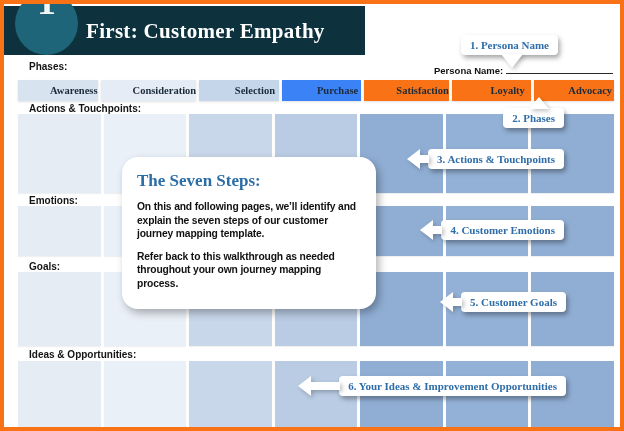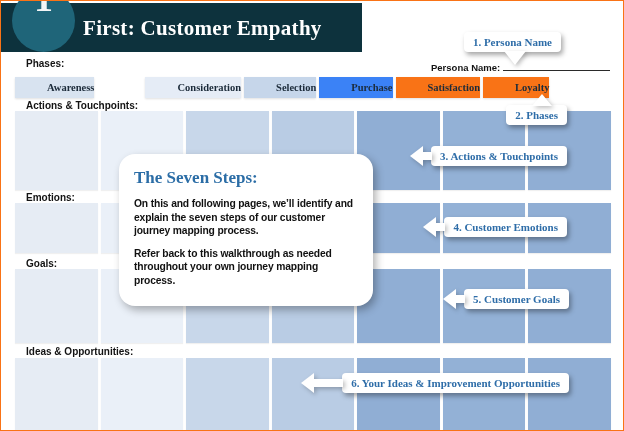--- a/index.html
+++ b/index.html
@@ -3,21 +3,21 @@
 <meta charset="utf-8">
 <style>
   :root{
     --accent-blue:#2e6da8;
     --titlebar-bg:#0d323d;
     --badge-teal:#1f6579;
   }
   html,body{margin:0;padding:0;background:#fff;}
   .page{
     position:relative;width:624px;height:431px;overflow:hidden;
-    background:#fff;border:1px solid #f97316;box-sizing:border-box;
+    background:#fff;border:4px solid #f97316;box-sizing:border-box;
     font-family:"Liberation Sans",sans-serif;
   }
   
   .titlebar{position:absolute;left:0;top:2px;width:361px;height:49px;background:var(--titlebar-bg);z-index:2;}
   .step-circle{position:absolute;left:11px;top:-12px;width:63px;height:63px;border-radius:50%;background:var(--badge-teal);z-index:3;}
   .step-circle span{
     position:absolute;left:0;top:-10px;width:100%;text-align:center;
     font-family:"Liberation Serif",serif;font-weight:bold;font-size:38px;line-height:1;color:#f2f5f6;
   }
   .page-title{
@@ -38,21 +38,21 @@
     position:absolute;left:14px;width:596px;display:grid;
     grid-template-columns:repeat(7,1fr);gap:3px;z-index:1;
   }
   .hdr-row{top:76px;height:21px;}
   .hcell{
     display:flex;align-items:center;justify-content:center;
     font-family:"Liberation Serif",serif;font-weight:bold;font-size:10.5px;color:#1c2b3a;
     box-shadow:0 1px 2px rgba(0,0,0,.12);
     padding-left:32px;
   }
-  .h1{background:#d8e3f0;} .h2{background:#e5ecf6;margin-left:48px;} .h3{background:#c6d6ea;}
+  .h1{background:#d8e3f0;} .h2{background:#e5ecf6;} .h3{background:#c6d6ea;}
   .h4{background:#3b82f6;} .h5,.h6,.h7{background:#f97316;}
   .r1{top:110px;height:79px;} .r2{top:202px;height:50px;}
   .r3{top:268px;height:74px;} .r4{top:357px;height:74px;}
   .cell{box-shadow:0 1px 1px rgba(0,0,0,.06);}
   .c1{background:#e6ecf4;} .c2{background:#eaf0f8;} .c3{background:#c8d7ea;}
   .c4{background:#b9cce4;} .c5{background:#90aed4;} .c6{background:#93b1d6;} .c7{background:#90aed4;}
   
   .bubble{
     position:absolute;left:118px;top:153px;width:254px;height:152px;box-sizing:border-box;
     background:#fff;border-radius:16px;box-shadow:3px 4px 8px rgba(0,0,0,.3);
@@ -106,20 +106,21 @@
     <span>Persona Name:</span><span class="pline"></span>
   </div>
 
   <div class="hdr-row">
     <div class="hcell h1">Awareness</div>
     <div class="hcell h2">Consideration</div>
     <div class="hcell h3">Selection</div>
     <div class="hcell h4">Purchase</div>
     <div class="hcell h5">Satisfaction</div>
     <div class="hcell h6">Loyalty</div>
+    <div class="hcell h7">Advocacy</div>
   </div>
 
   <div class="lbl lbl-actions">Actions &amp; Touchpoints:</div>
   <div class="grid-row r1">
       <div class="cell c1"></div>
       <div class="cell c2"></div>
       <div class="cell c3"></div>
       <div class="cell c4"></div>
       <div class="cell c5"></div>
       <div class="cell c6"></div>
@@ -154,21 +155,21 @@
       <div class="cell c2"></div>
       <div class="cell c3"></div>
       <div class="cell c4"></div>
       <div class="cell c5"></div>
       <div class="cell c6"></div>
       <div class="cell c7"></div>
     </div>
 
   <div class="bubble">
     <h2>The Seven Steps:</h2>
-    <p>On this and following pages, we’ll identify and explain the seven steps of our customer journey mapping process.</p>
+    <p>On this and following pages, we’ll identify and explain the seven steps of our customer journey mapping template.</p>
     <p>Refer back to this walkthrough as needed throughout your own journey mapping process.</p>
   </div>
 
   <div class="callout co1">
     <span>1. Persona Name</span>
     <div class="arr arr-down"></div>
   </div>
 
   <div class="callout co2">
     <span>2. Phases</span>

